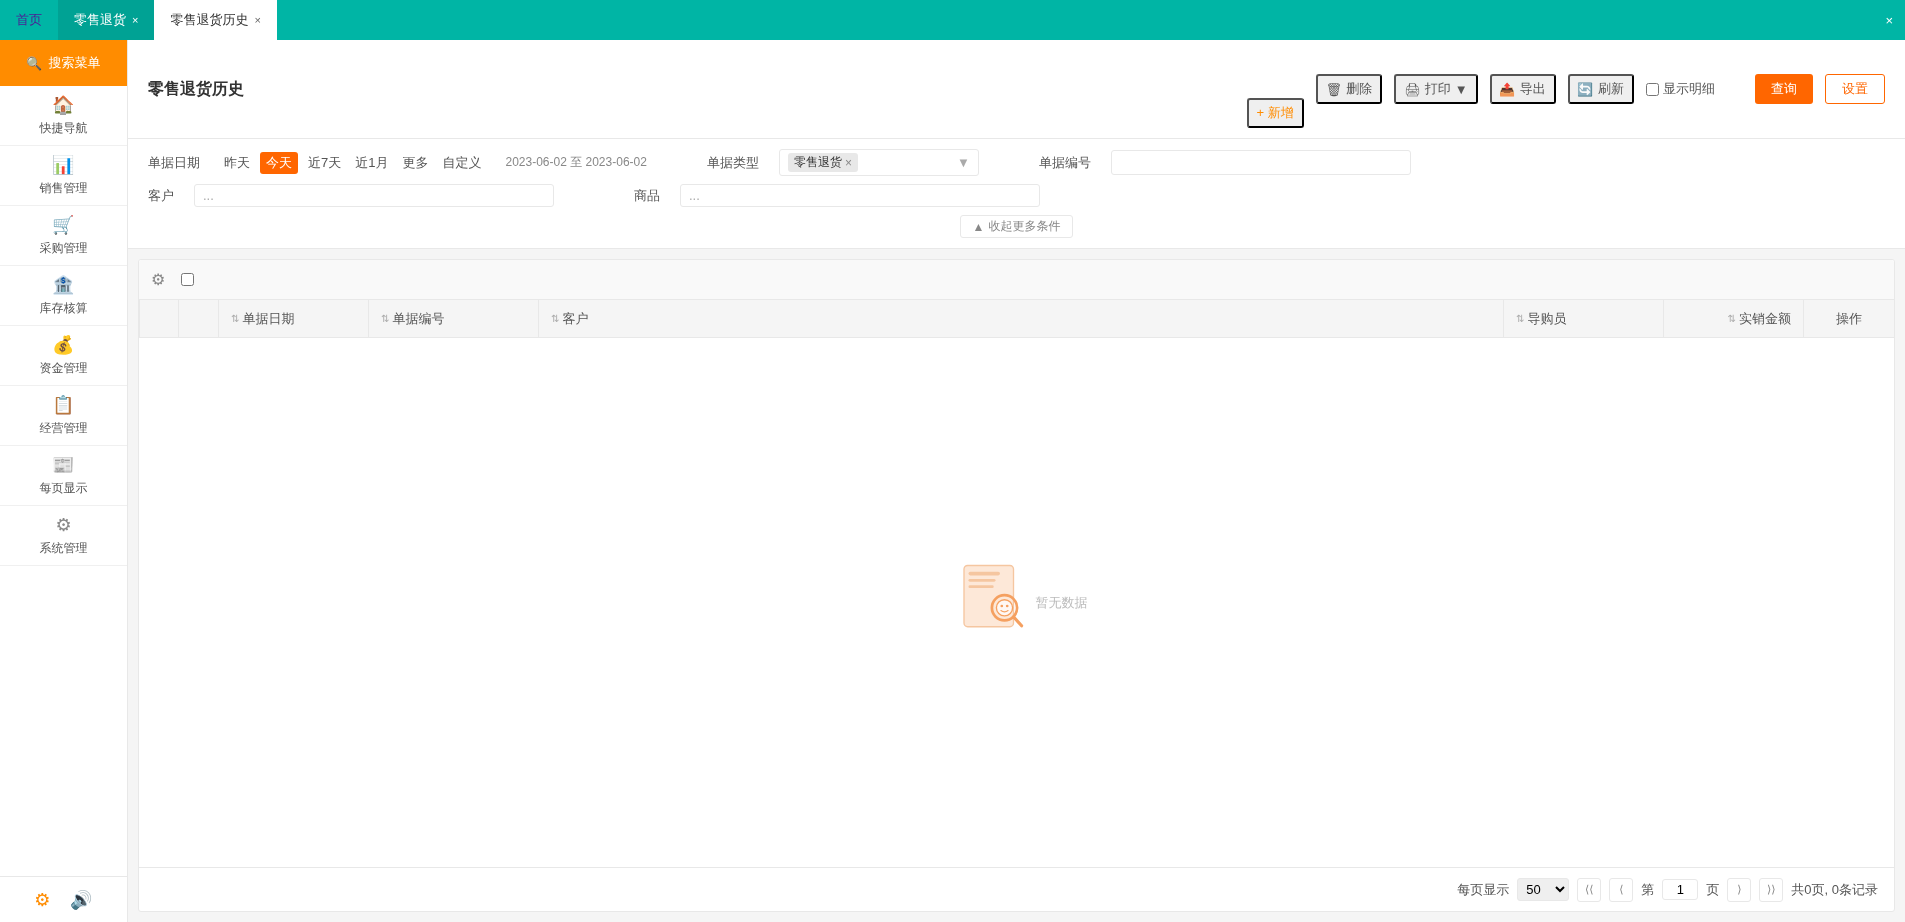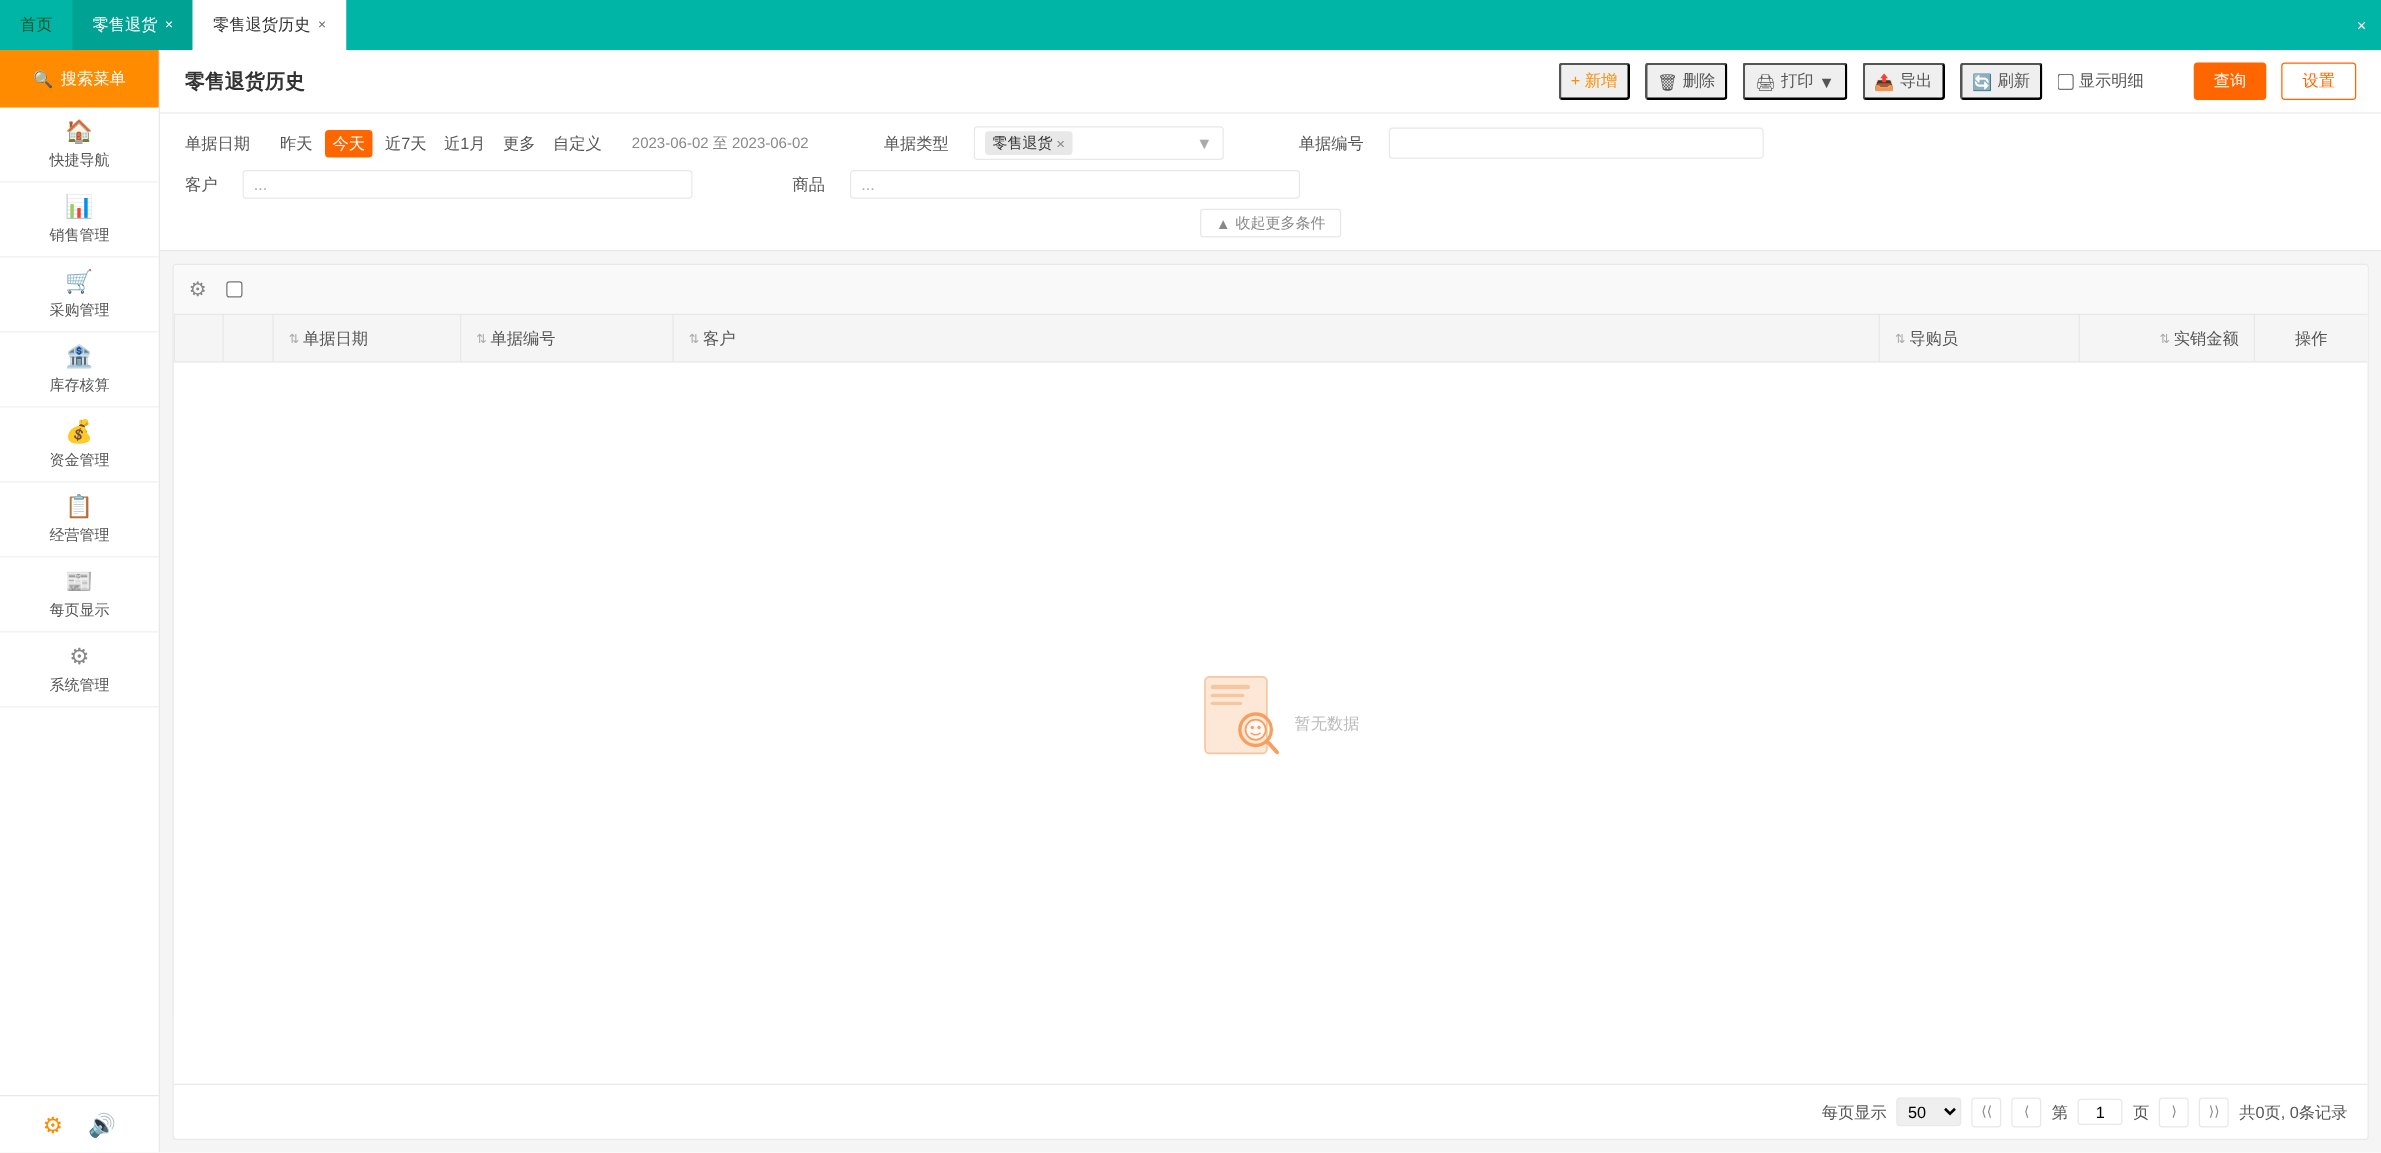--- a/index.html
+++ b/index.html
@@ -17,21 +17,21 @@
       display: flex;
       height: 100%;
       align-items: center;
     }
     .top-tab {
       height: 100%;
       display: flex;
       align-items: center;
       padding: 0 16px;
       font-size: 13px;
-      color: #14532d;
+      color: #4c1d95;
       cursor: pointer;
       position: relative;
       white-space: nowrap;
     }
     .top-tab.home {
       background: transparent;
     }
     .top-tab.active {
       background: #fff;
       color: #333;
@@ -148,21 +148,21 @@
     .action-btn {
       display: flex;
       align-items: center;
       gap: 4px;
       font-size: 13px;
       color: #555;
       cursor: pointer;
       padding: 4px 8px;
       border-radius: 3px;
     }
-    .action-btn.add { color: #ff8c00; }
+    .action-btn.add { color: #ff8c00; margin-top: 48px; }
     .action-btn.delete { color: #555; }
     .query-btn {
       background: #ff6600;
       color: #fff;
       border: none;
       padding: 6px 16px;
       border-radius: 3px;
       font-size: 13px;
       cursor: pointer;
       margin-left: 28px;

